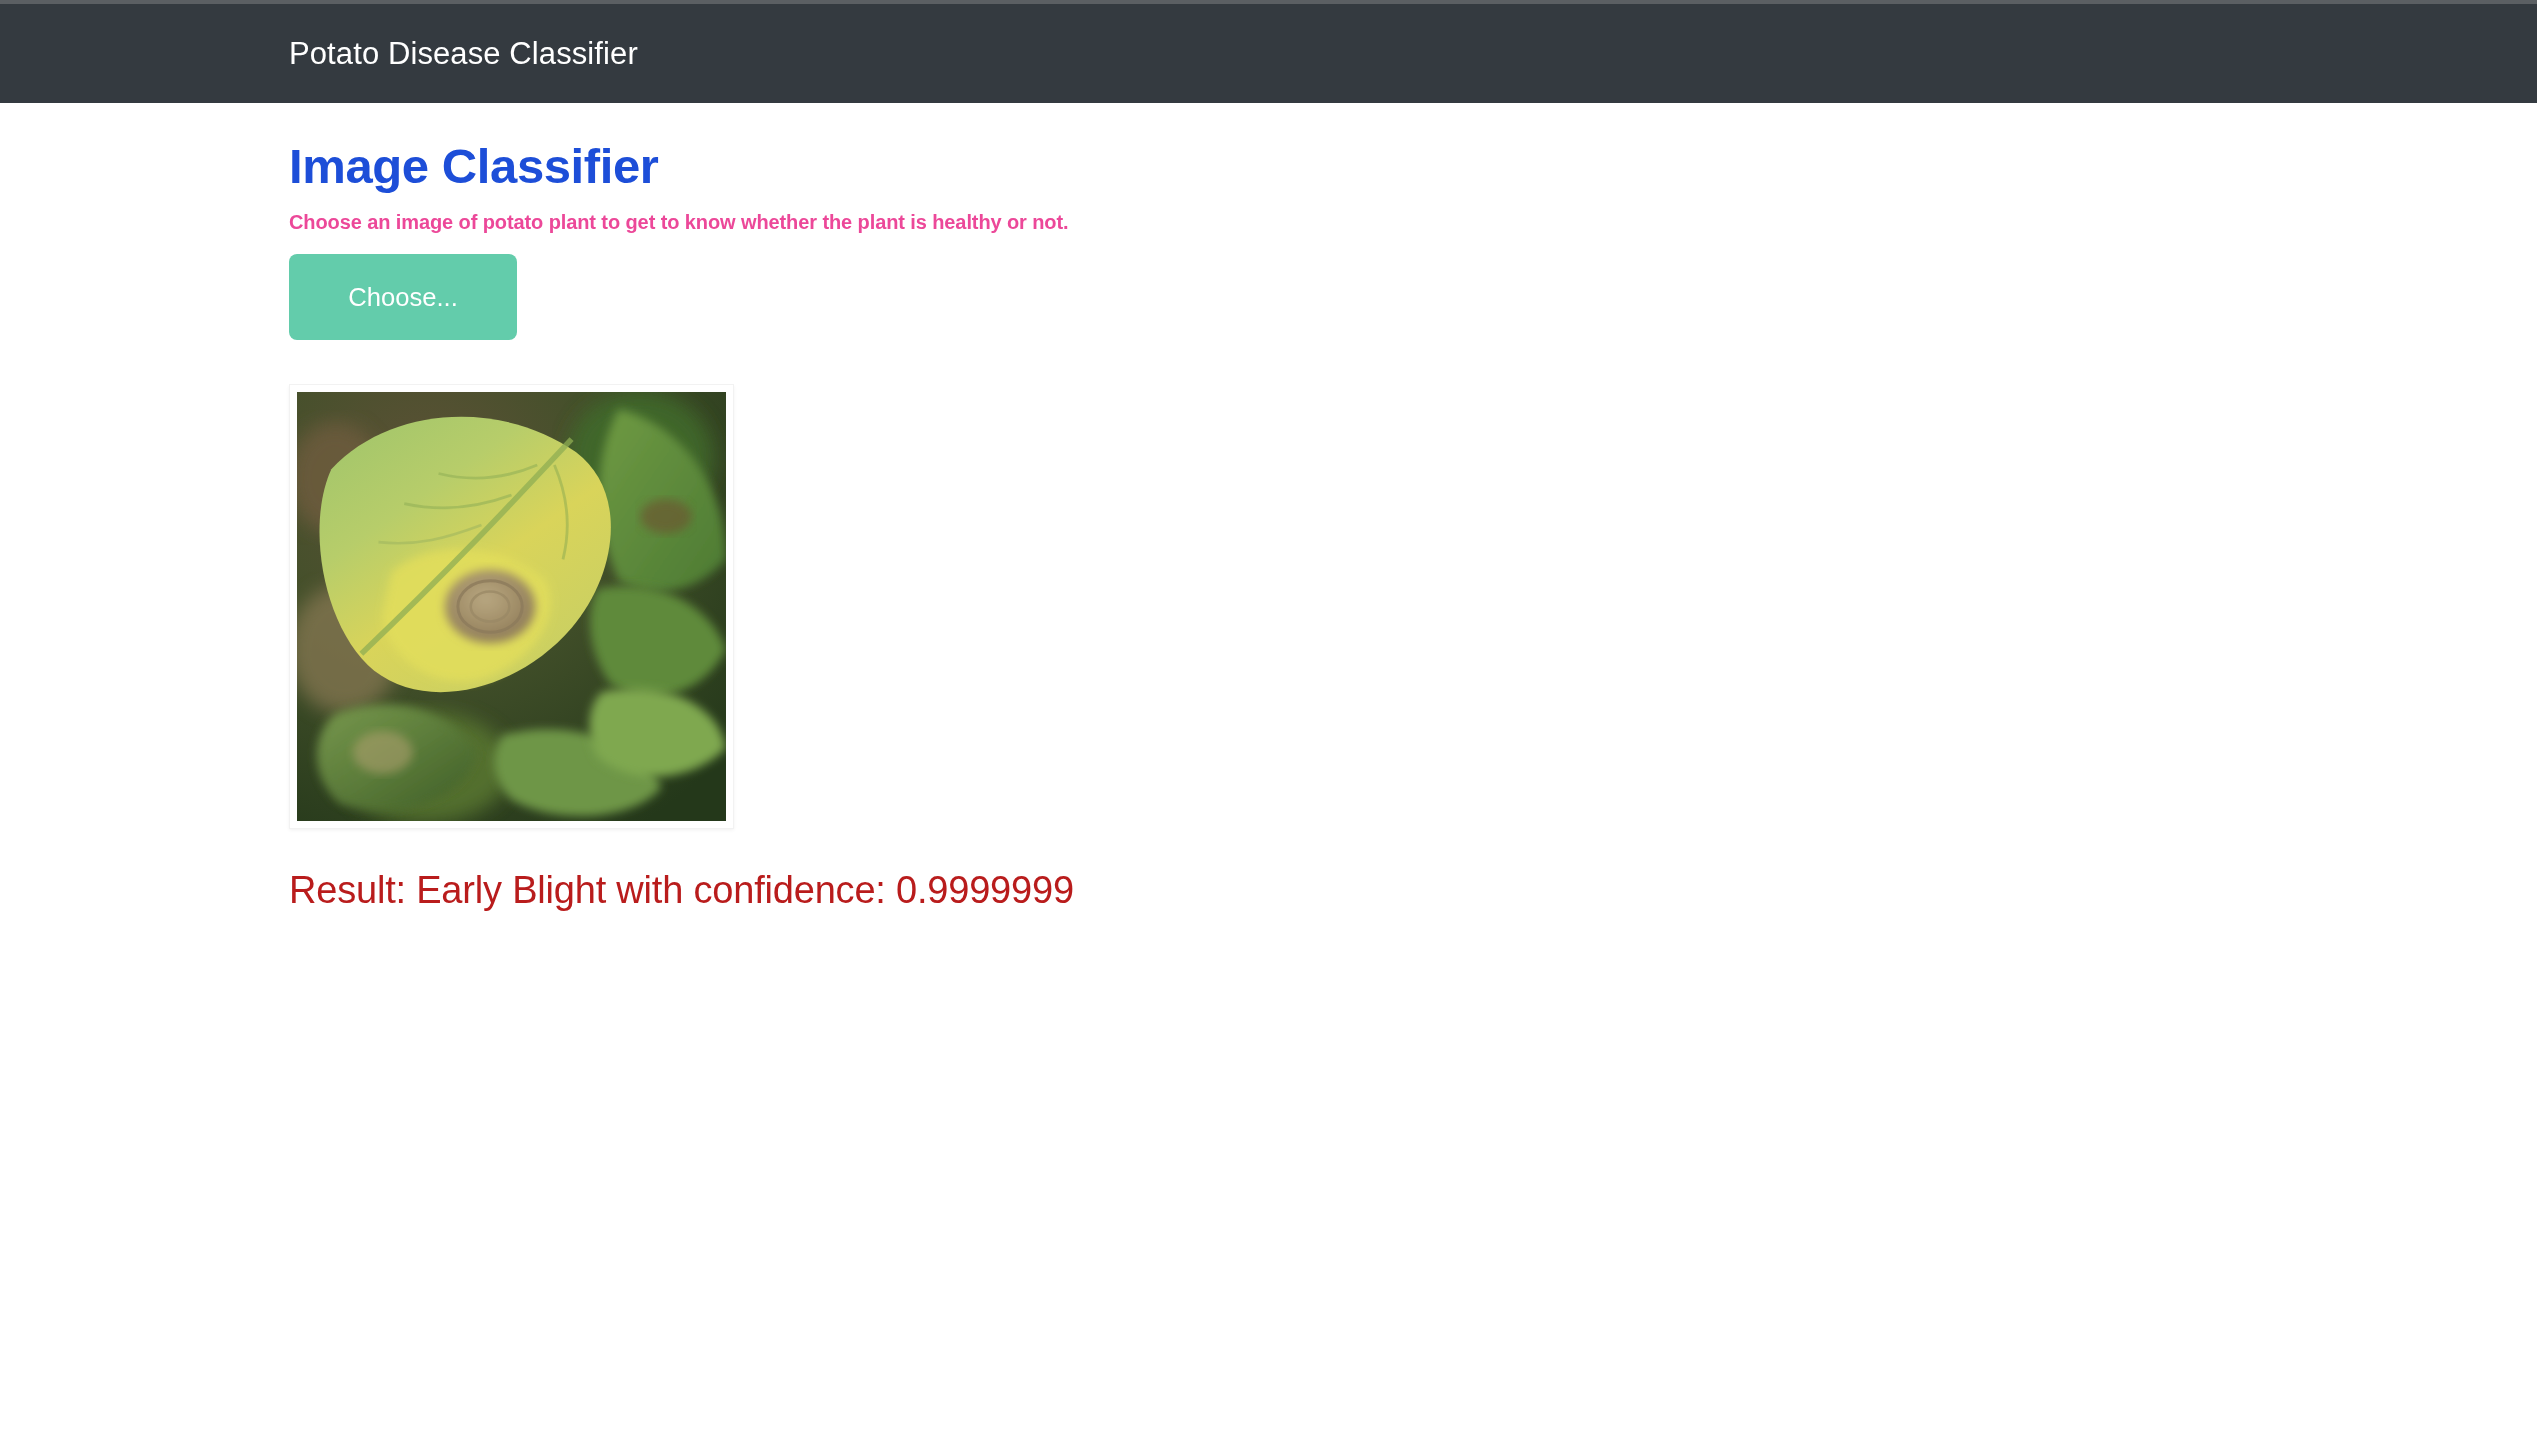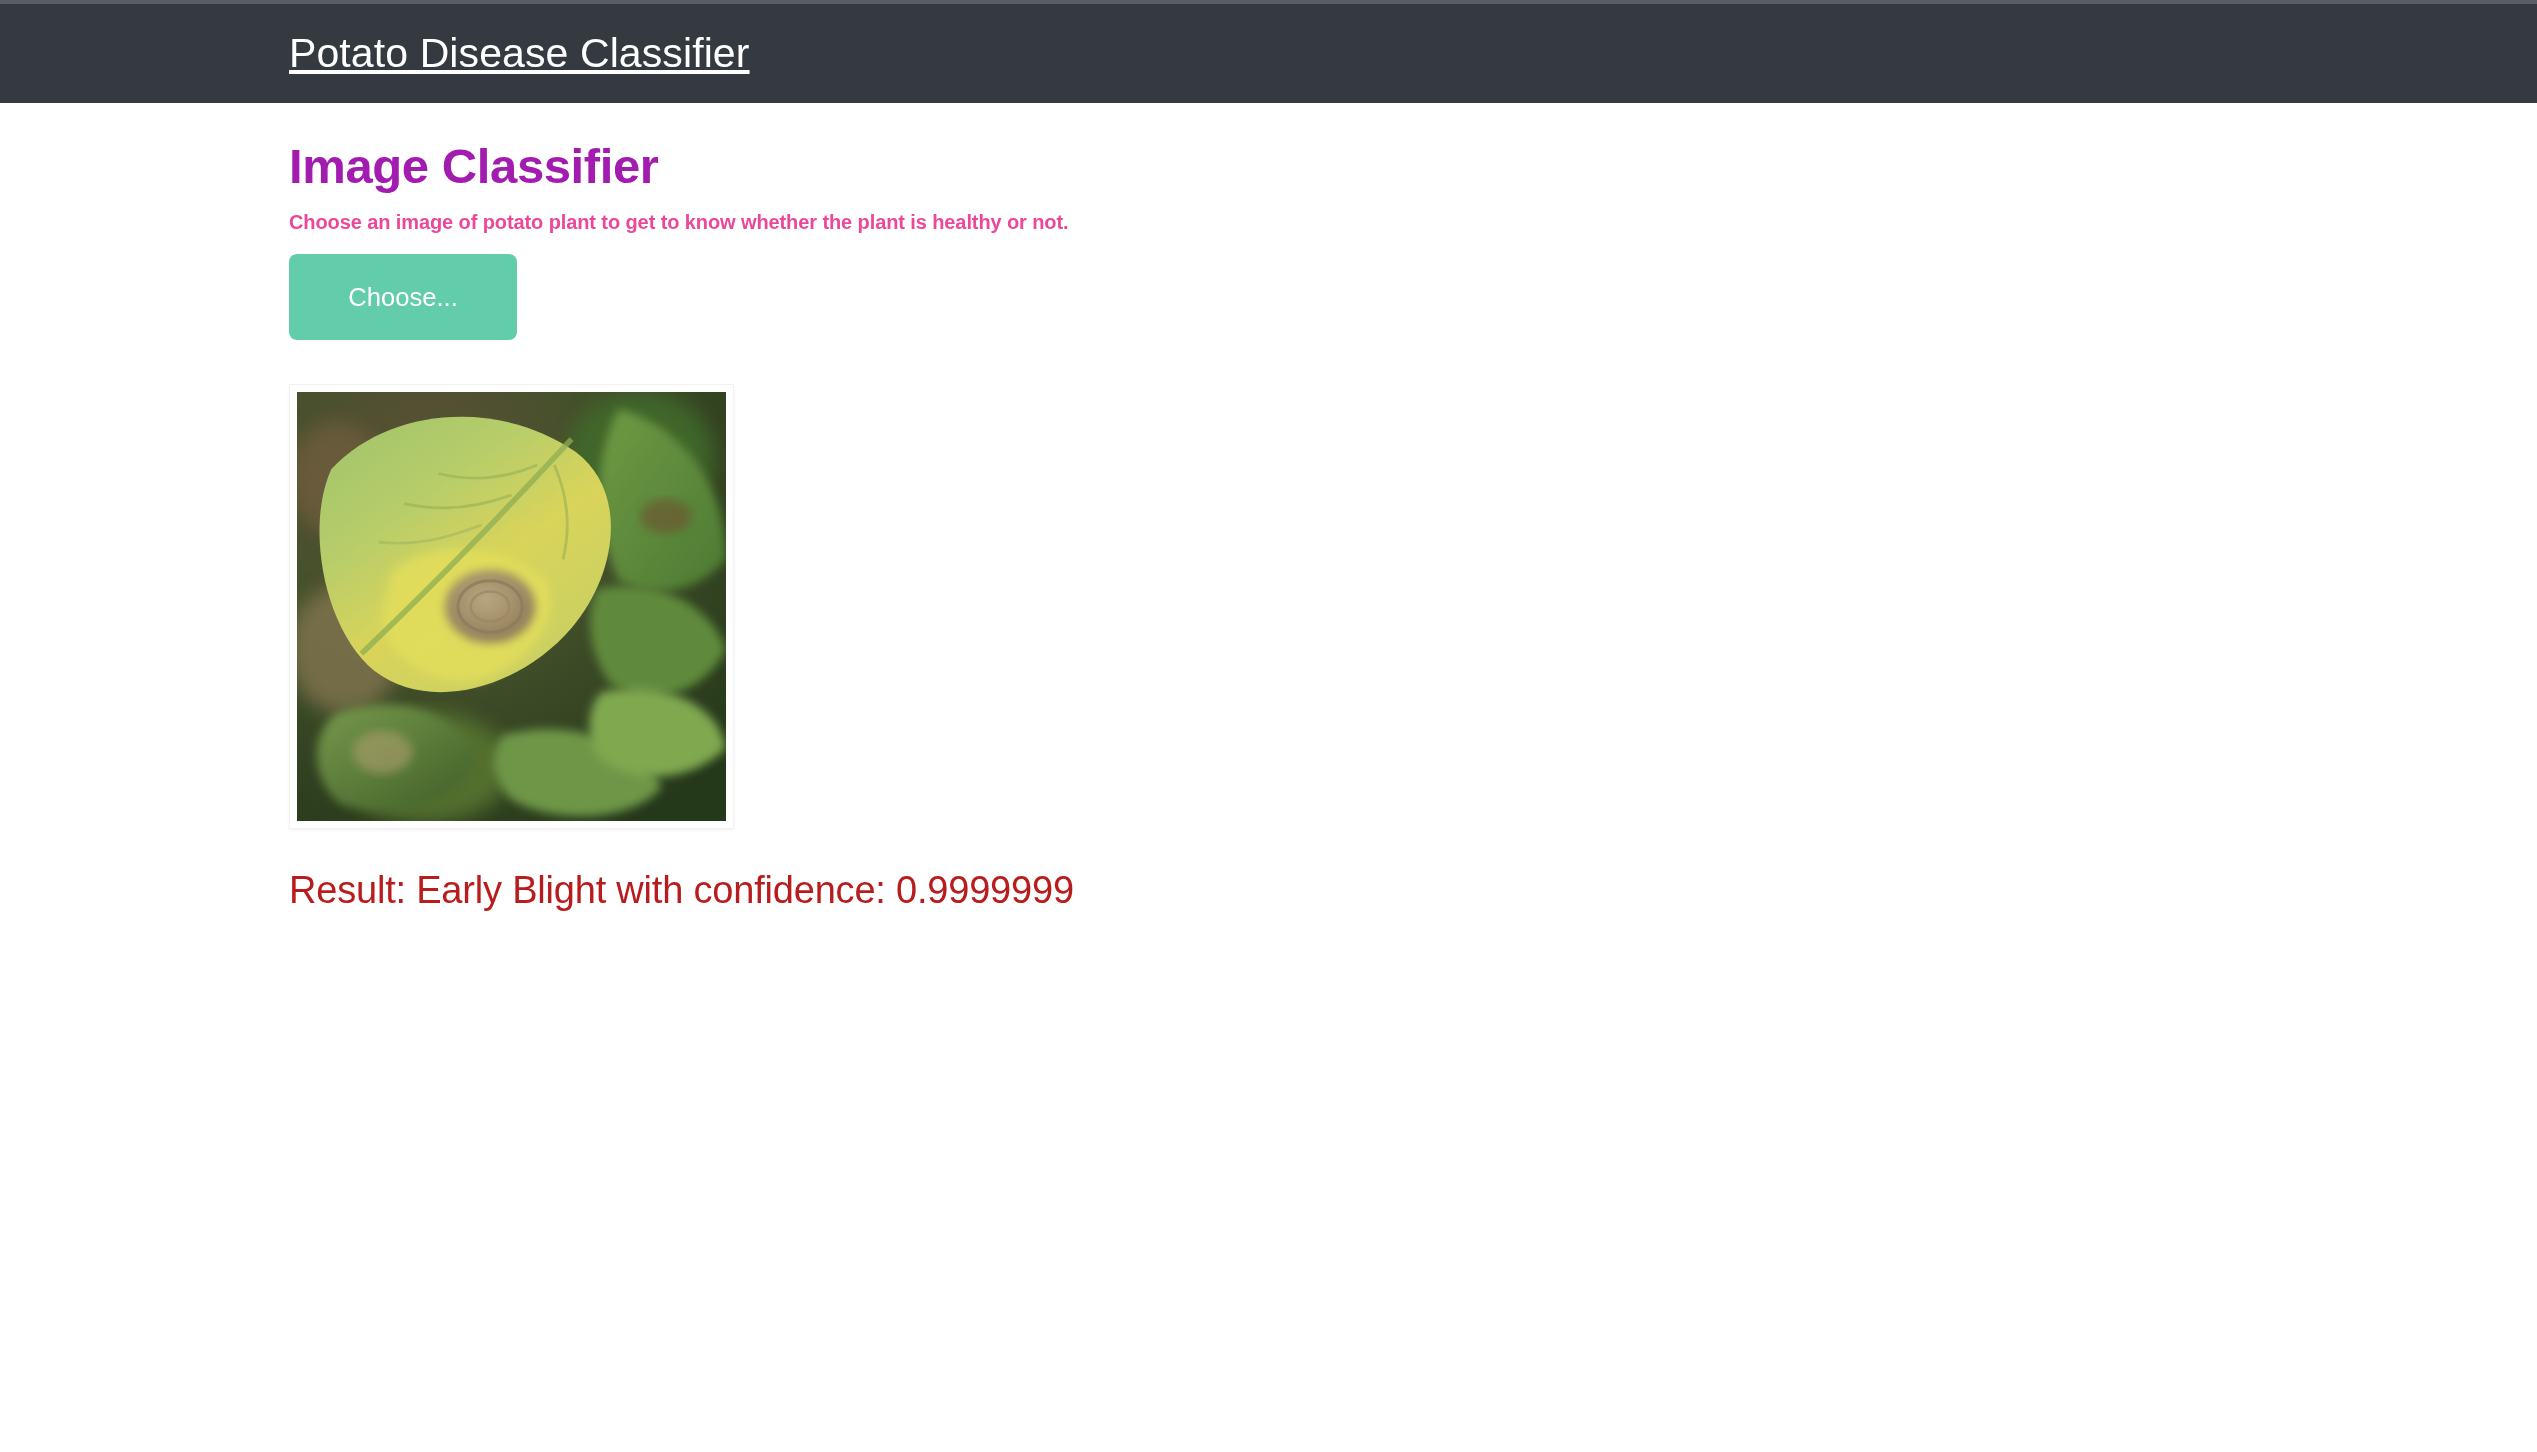--- a/index.html
+++ b/index.html
@@ -33,41 +33,40 @@
     top: 4.4px; left: 0;
     width: 100%;
     height: 99px;
     background: #343a40;
     display: flex;
     align-items: center;
   }
   .navbar-brand {
     margin-left: 289px;
     color: #ffffff;
-    font-size: 41px;
+    font-size: 31px;
     font-weight: 400;
     letter-spacing: 0.1px;
     line-height: 1;
     white-space: nowrap;
-    text-decoration: underline;
   }
 
   
   .content {
     position: absolute;
     top: 103px; left: 0;
     width: 100%;
     padding: 35px 0 0 289px;
   }
 
   .page-title {
     margin: 0;
     font-size: 49px;
     font-weight: 700;
-    color: #a21caf;
+    color: #1d4ed8;
     line-height: 1.15;
     letter-spacing: -0.4px;
   }
 
   .page-subtitle {
     margin: 16px 0 0 0;
     font-size: 20px;
     font-weight: 700;
     color: #ec4899;
     line-height: 1.2;

